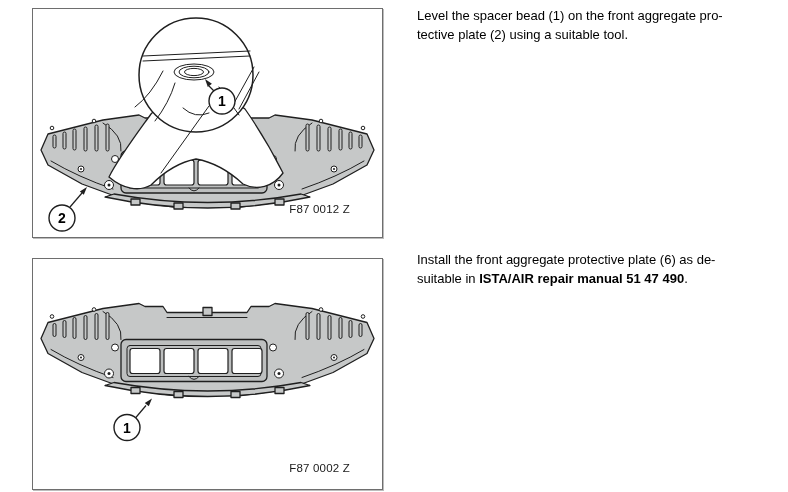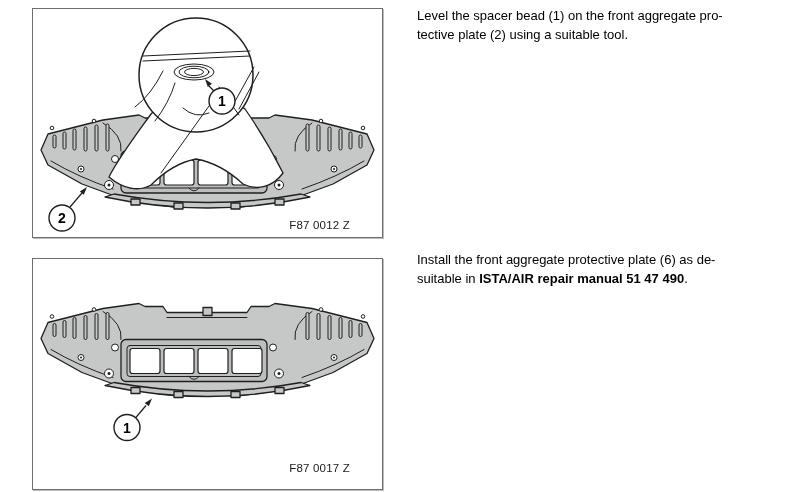--- a/index.html
+++ b/index.html
@@ -14,21 +14,21 @@
     border:1px solid var(--figure-border,#6e6e6e);
     box-shadow:1px 1px 0 #bcbcbc;
     background:#fff;box-sizing:border-box;
   }
   #fig1{top:8px;height:230px;}
   #fig2{top:258px;height:232px;}
   .figure-box svg{display:block;width:100%;height:100%;}
   .fig-label{
     position:absolute;right:32px;font-size:11.5px;letter-spacing:.2px;color:#1a1a1a;
   }
-  #fig1 .fig-label{bottom:6px;}
+  #fig1 .fig-label{bottom:22px;}
   #fig2 .fig-label{bottom:15px;}
   .text-col{position:absolute;left:417px;width:368px;font-size:13px;line-height:19px;}
   #step1{top:6px;}
   #step2{top:250px;}
   .text-col b{font-weight:bold;}
 
   
   .plate{fill:var(--plate-fill,#c6c8c8);stroke:var(--outline,#1f1f1f);stroke-width:1.3;stroke-linejoin:round;}
   .recess{fill:var(--recess-fill,#bdbfbf);stroke:var(--outline,#1f1f1f);stroke-width:1.3;}
   .opening{fill:#fff;stroke:var(--outline,#1f1f1f);stroke-width:1.2;}
@@ -142,21 +142,21 @@
   <svg viewBox="0 0 349 229" xmlns="http://www.w3.org/2000/svg" xmlns:xlink="http://www.w3.org/1999/xlink">
     <use href="#plate" xlink:href="#plate" y="0"></use>
 
     <g>
       <line class="leader" x1="102" y1="159" x2="113" y2="146"></line>
       <polygon class="arrow" points="119,139 115.8,146.8 111.8,143.4"></polygon>
       <circle class="callout-circle" cx="94" cy="168" r="13"></circle>
       <text class="callout-num" x="94" y="173">1</text>
     </g>
   </svg>
-  <div class="fig-label">F87 0017 Z</div>
+  <div class="fig-label">F87 0002 Z</div>
 </div>
 
 <div class="text-col" id="step1">
   <div>Level the spacer bead (1) on the front aggregate pro-</div>
   <div>tective plate (2) using a suitable tool.</div>
 </div>
 
 <div class="text-col" id="step2">
   <div>Install the front aggregate protective plate (6) as de-</div>
   <div><span>suitable in </span><b>ISTA/AIR repair manual 51 47 490</b><span>.</span></div>

